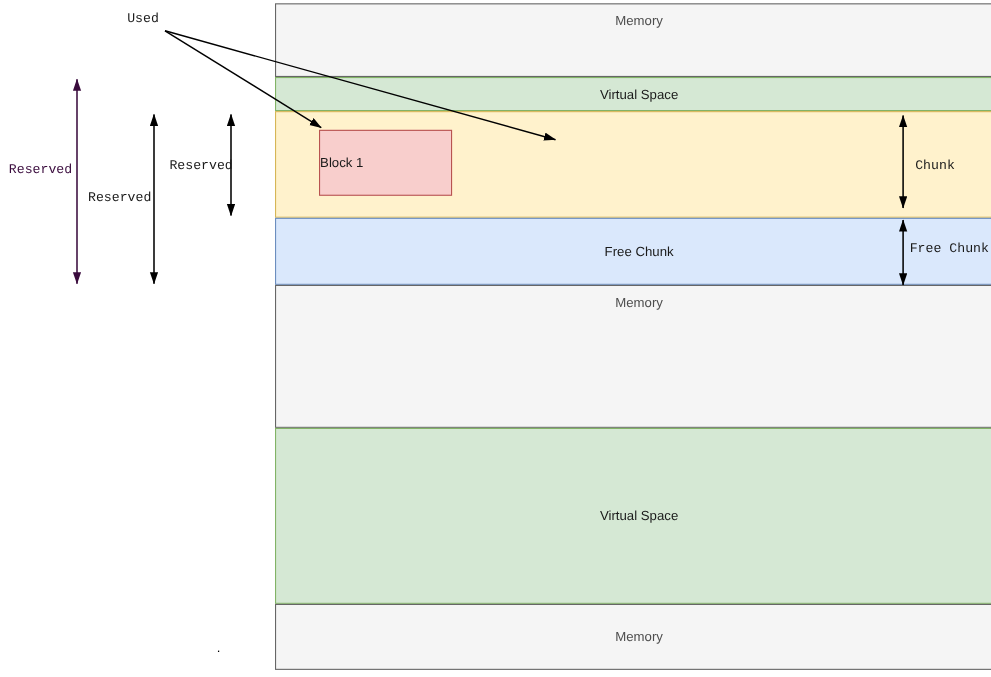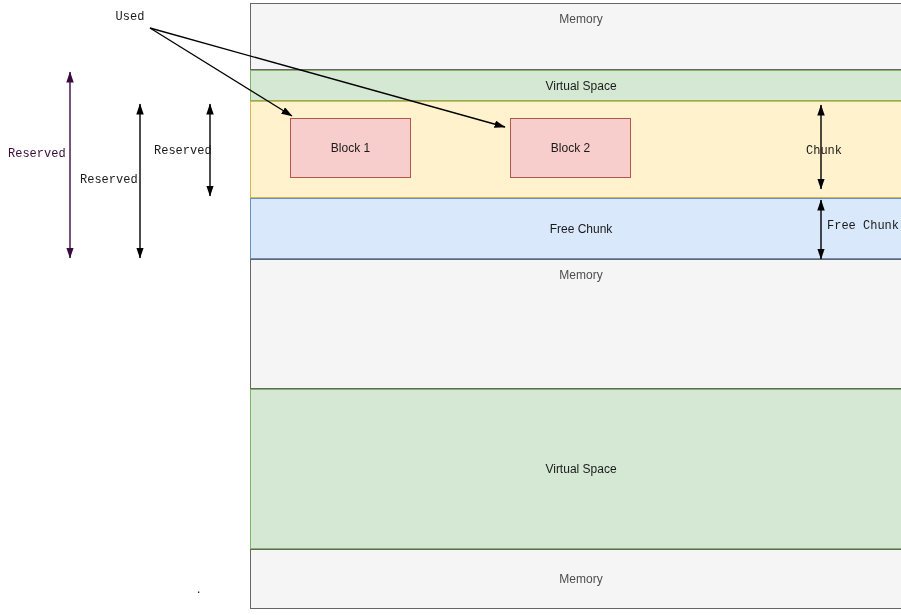--- a/index.html
+++ b/index.html
@@ -28,21 +28,20 @@
   .label-top .band-label    { top: 8px; }
   .label-center .band-label { top: 50%; transform: translateY(-50%); }
   .block {
     position: absolute;
     width: 121px;
     height: 60px;
     box-sizing: border-box;
     border: 1px solid transparent;
     display: flex;
     align-items: center;
-    justify-content: center;
   }
   .arrow-svg {
     position: absolute;
     left: 0; top: 0;
     width: 901px;
     height: 615px;
     pointer-events: none;
   }
   .ann-label {
     position: absolute;
@@ -88,23 +87,20 @@
   </div>
 
   <div class="band label-center" style="top: 549px; height: 60px; background-color: rgb(245, 245, 245); border-color: rgb(102, 102, 102);">
     <div class="band-label" style="color: rgb(77, 77, 77);">Memory</div>
   </div>
 
   <div class="block" style="left: 290px; top: 118px; background-color: rgb(248, 206, 204); border-color: rgb(184, 84, 80);">
     <span style="color: rgb(26, 26, 26);">Block 1</span>
   </div>
 
-  <div class="block" style="left: 510px; top: 118px; background-color: rgb(248, 206, 204); border-color: rgb(184, 84, 80);">
-    <span style="color: rgb(26, 26, 26);">Block 2</span>
-  </div>
 
   <svg class="arrow-svg" viewBox="0 0 901 615">
     <defs>
       <marker id="ah-black" orient="auto-start-reverse" markerUnits="userSpaceOnUse" markerWidth="12" markerHeight="9" refX="10.5" refY="3.75">
         <path d="M0,0 L11,3.75 L0,7.5 Z" style="fill: rgb(0, 0, 0);"></path>
       </marker>
       <marker id="ah-purple" orient="auto-start-reverse" markerUnits="userSpaceOnUse" markerWidth="12" markerHeight="9" refX="10.5" refY="3.75">
         <path d="M0,0 L11,3.75 L0,7.5 Z" style="fill: rgb(58, 11, 61);"></path>
       </marker>
     </defs>
@@ -125,19 +121,19 @@
   </svg>
 
   <div class="ann-label centered" style="left: 108px; top: 10px; width: 44px; color: rgb(26, 26, 26);">Used</div>
 
   <div class="ann-label" style="left: 8px; top: 147px; color: rgb(58, 11, 61);">Reserved</div>
 
   <div class="ann-label" style="left: 80px; top: 173px; color: rgb(26, 26, 26);">Reserved</div>
 
   <div class="ann-label" style="left: 154px; top: 144px; color: rgb(26, 26, 26);">Reserved</div>
 
-  <div class="ann-label" style="left: 806px; top: 144px; color: rgb(26, 26, 26);">Chunk</div>
+  <div class="ann-label" style="left: 832px; top: 144px; color: rgb(26, 26, 26);">Chunk</div>
 
   <div class="ann-label" style="left: 827px; top: 219px; color: rgb(26, 26, 26);">Free Chunk</div>
 
   <div class="stray-dot">.</div>
 
 </div>
 
 </body></html>

